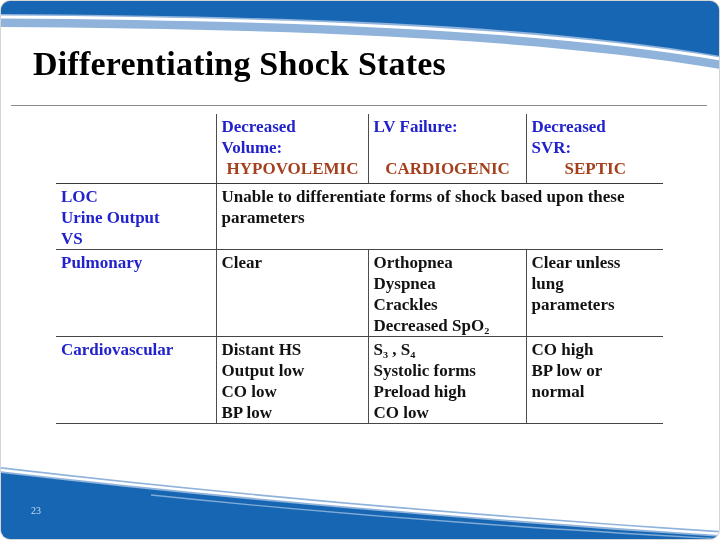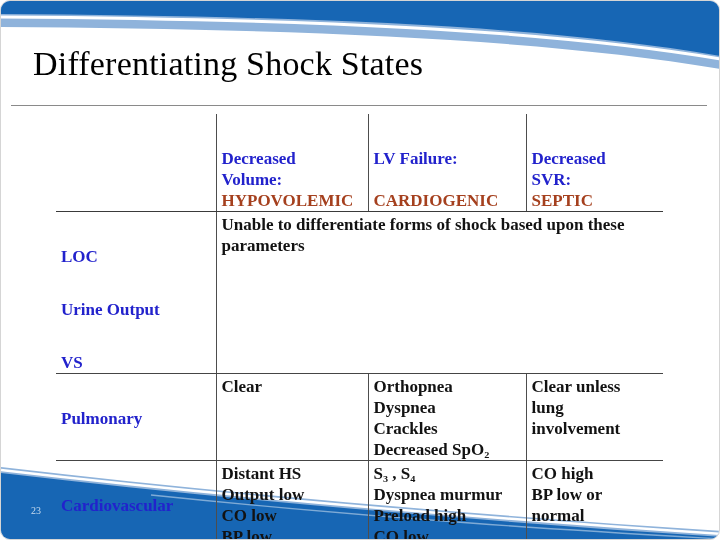--- a/index.html
+++ b/index.html
@@ -9,33 +9,34 @@
     border-radius:10px;
     font-family:"Liberation Serif","DejaVu Serif",serif;
   }
   .swoosh{position:absolute;left:0;width:720px;height:80px;pointer-events:none;}
   .swoosh.top{top:0;}
   .swoosh.bottom{top:460px;}
   .slide-title{
     position:absolute;left:32px;top:44px;width:660px;
     font-size:34px;line-height:38px;color:#000;letter-spacing:0.2px;
     white-space:nowrap;
+    font-weight:bold;
   }
   .title-rule{position:absolute;left:10px;top:104px;width:696px;height:1px;background:#8a8a8a;}
   .tbl-wrap{position:absolute;left:55px;top:113px;}
   table.shock{border-collapse:collapse;table-layout:fixed;}
   table.shock td{
     vertical-align:top;padding:2px 4px 0 5px;
     font-weight:bold;font-size:17px;line-height:21px;color:#121212;
   }
   td.bl{border-left:1.3px solid #4d4d4d;}
   td.bb{border-bottom:1.5px solid #454545;}
   td.bb2{border-bottom:1.8px solid #3a3a3a;}
-  .hblue{color:var(--blue,#2222CC);margin-top:32px;}
-  .hred{color:var(--red,#A5401E);}
+  .hblue{color:var(--blue,#2222CC);}
+  .hred{color:var(--red,#A5401E);text-align:center;}
   .blue-block{height:42px;overflow:visible;}
   td.merged-cell{padding-left:8px;padding-right:8px;}
   .page-number{
     position:absolute;left:30px;top:504px;
     font-size:10px;line-height:12px;color:#c9dcef;
     font-family:Liberation Serif, serif;
   }
 </style>
 </head>
 <body>
@@ -108,36 +109,36 @@
             </td>
             <td class="bl bb">
               <div>Orthopnea</div>
               <div>Dyspnea</div>
               <div>Crackles</div>
               <div>Decreased SpO₂</div>
             </td>
             <td class="bl bb">
               <div>Clear unless</div>
               <div>lung</div>
-              <div>involvement</div>
+              <div>parameters</div>
             </td>
           </tr>
           <tr style="height: 85px;">
             <td class="bb">
               <div class="hblue">Cardiovascular</div>
             </td>
             <td class="bl bb">
               <div>Distant HS</div>
               <div>Output low</div>
               <div>CO low</div>
               <div>BP low</div>
             </td>
             <td class="bl bb">
               <div>S₃ , S₄</div>
-              <div>Dyspnea murmur</div>
+              <div>Systolic forms</div>
               <div>Preload high</div>
               <div>CO low</div>
             </td>
             <td class="bl bb">
               <div>CO high</div>
               <div>BP low or</div>
               <div>normal</div>
             </td>
           </tr>
         </tbody>

